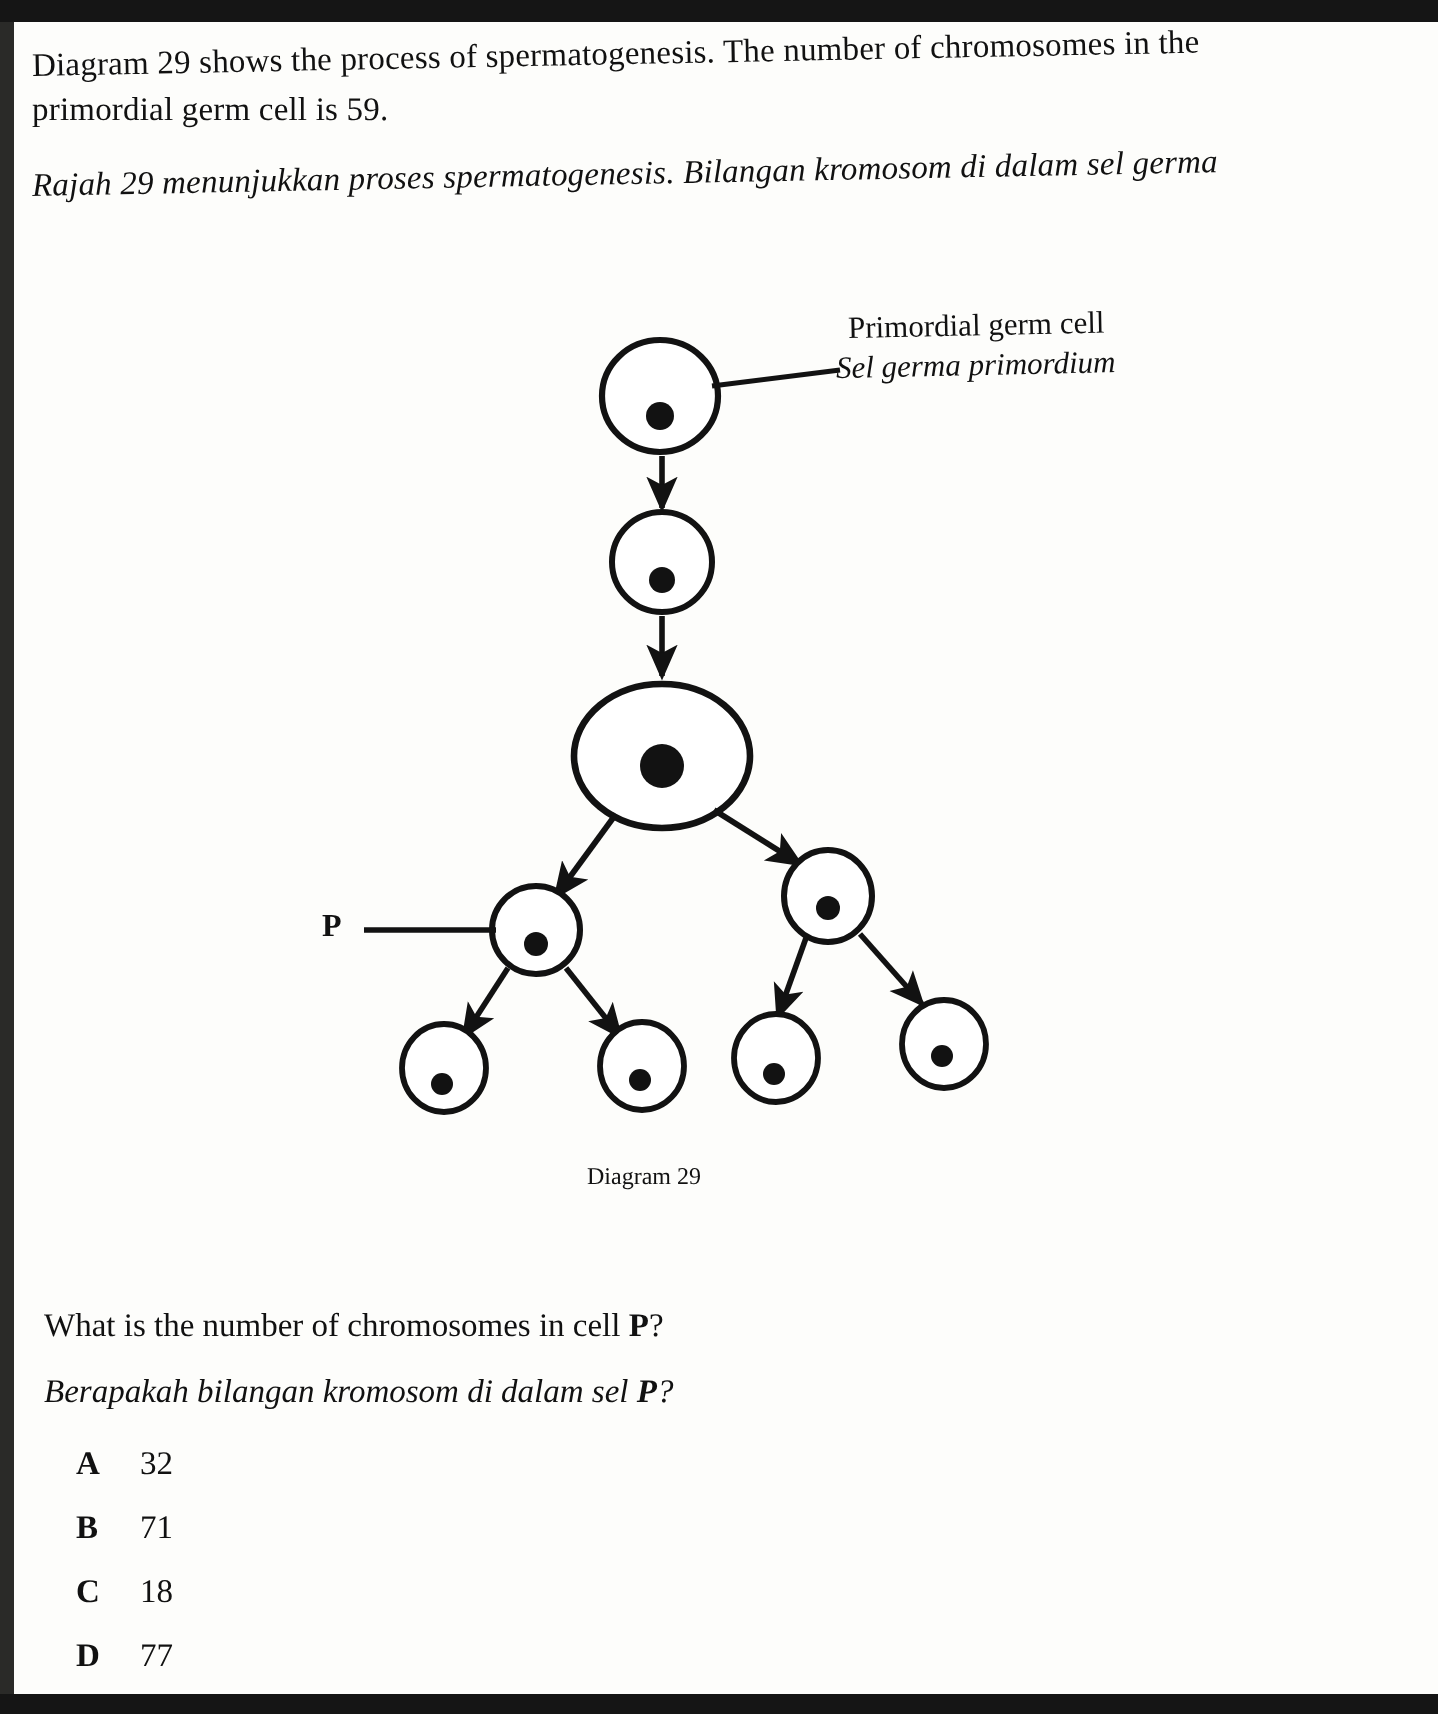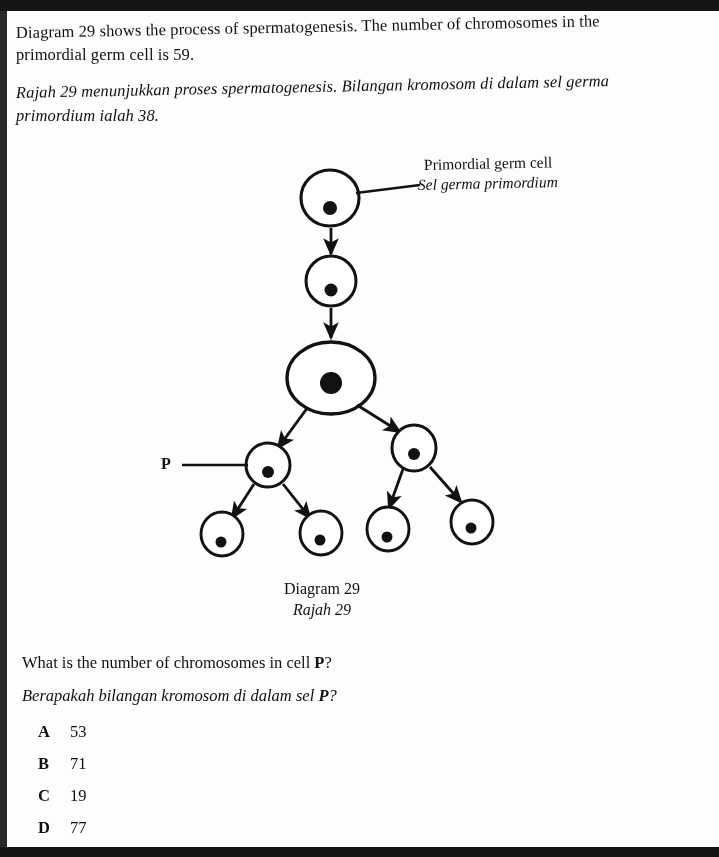--- a/index.html
+++ b/index.html
@@ -113,21 +113,21 @@
     font-size: 16px;
     font-weight: bold;
   }
 
   .caption {
     position: absolute;
     left: 0;
     top: 578px;
     width: 644px;
     text-align: center;
-    font-size: 16px;
+    font-size: 12px;
     line-height: 21px;
   }
   .caption .cap-en { display: block; }
   .caption .cap-my { display: block; font-style: italic; }
 
   .question {
     position: absolute;
     left: 22px;
     font-size: 16.5px;
     line-height: 21px;
@@ -165,21 +165,20 @@
   <div class="scan-edge-left"></div>
   <div class="scan-bar-bottom"></div>
 
   <div class="stem-text stem-en">
     <span class="l1">Diagram 29 shows the process of spermatogenesis. The number of chromosomes in the</span>
     <span class="l2">primordial germ cell is 59.</span>
   </div>
 
   <div class="stem-text stem-my">
     <span class="l1">Rajah 29 menunjukkan proses spermatogenesis. Bilangan kromosom di dalam sel germa</span>
-    <span class="l2">primordium ialah 38.</span>
   </div>
 
   <div class="diagram-wrap">
     <svg class="diagram-svg" width="719" height="490" viewBox="0 0 719 490">
       <defs>
         <marker id="arrowhead" markerWidth="7" markerHeight="7" refX="5.6" refY="3.1" orient="auto" markerUnits="strokeWidth">
           <path d="M0,0.3 L6.4,3.1 L0,5.9 L1.5,3.1 Z" fill="#121212"></path>
         </marker>
       </defs>
 
@@ -244,39 +243,38 @@
     </svg>
   </div>
 
   <div class="label-callout callout-en">Primordial germ cell</div>
   <div class="label-callout callout-my">Sel germa primordium</div>
 
   <div class="p-label">P</div>
 
   <div class="caption">
     <span class="cap-en">Diagram 29</span>
-    <span class="cap-my">Rajah 29</span>
   </div>
 
   <div class="question q-my"><span>Berapakah bilangan kromosom di dalam sel </span><b>P</b><span>?</span></div>
 
   <div class="question q-en"><span>What is the number of chromosomes in cell </span><b>P</b><span>?</span></div>
 
   <div class="options">
     <div class="option-row">
       <span class="option-letter">A</span>
-      <span class="option-value">53</span>
+      <span class="option-value">32</span>
     </div>
     <div class="option-row">
       <span class="option-letter">B</span>
       <span class="option-value">71</span>
     </div>
     <div class="option-row">
       <span class="option-letter">C</span>
-      <span class="option-value">19</span>
+      <span class="option-value">18</span>
     </div>
     <div class="option-row">
       <span class="option-letter">D</span>
       <span class="option-value">77</span>
     </div>
   </div>
 
 </div>
 
 </body></html>

